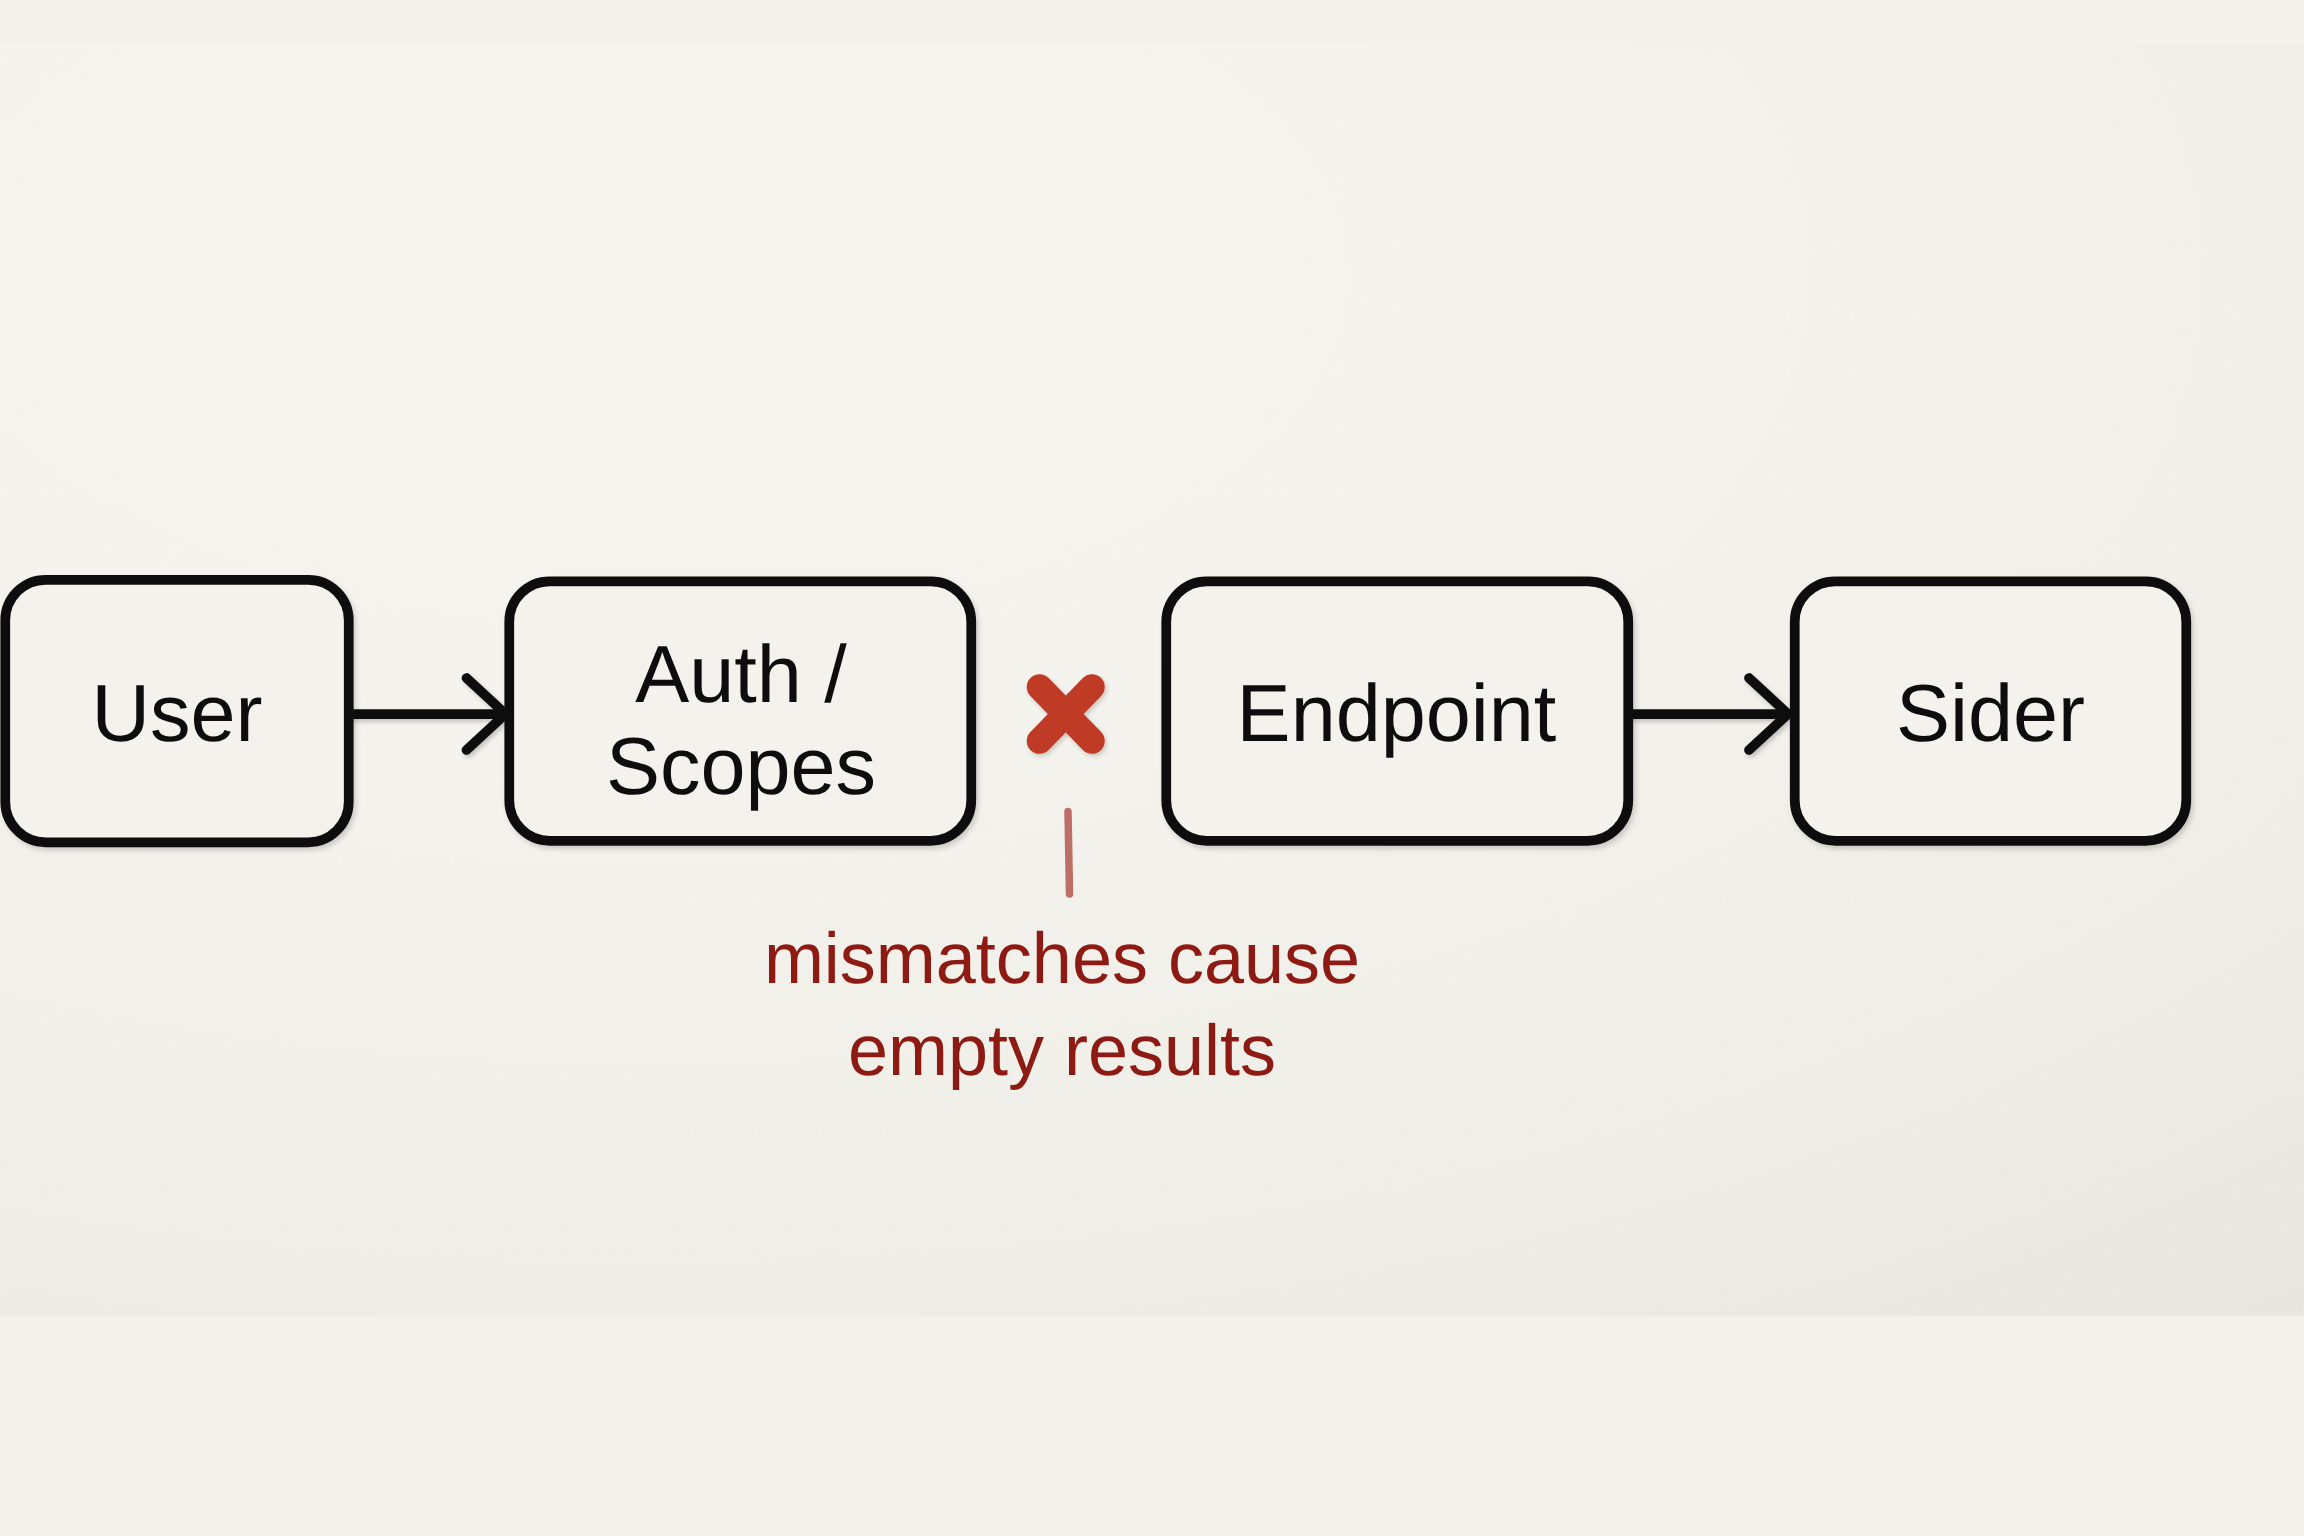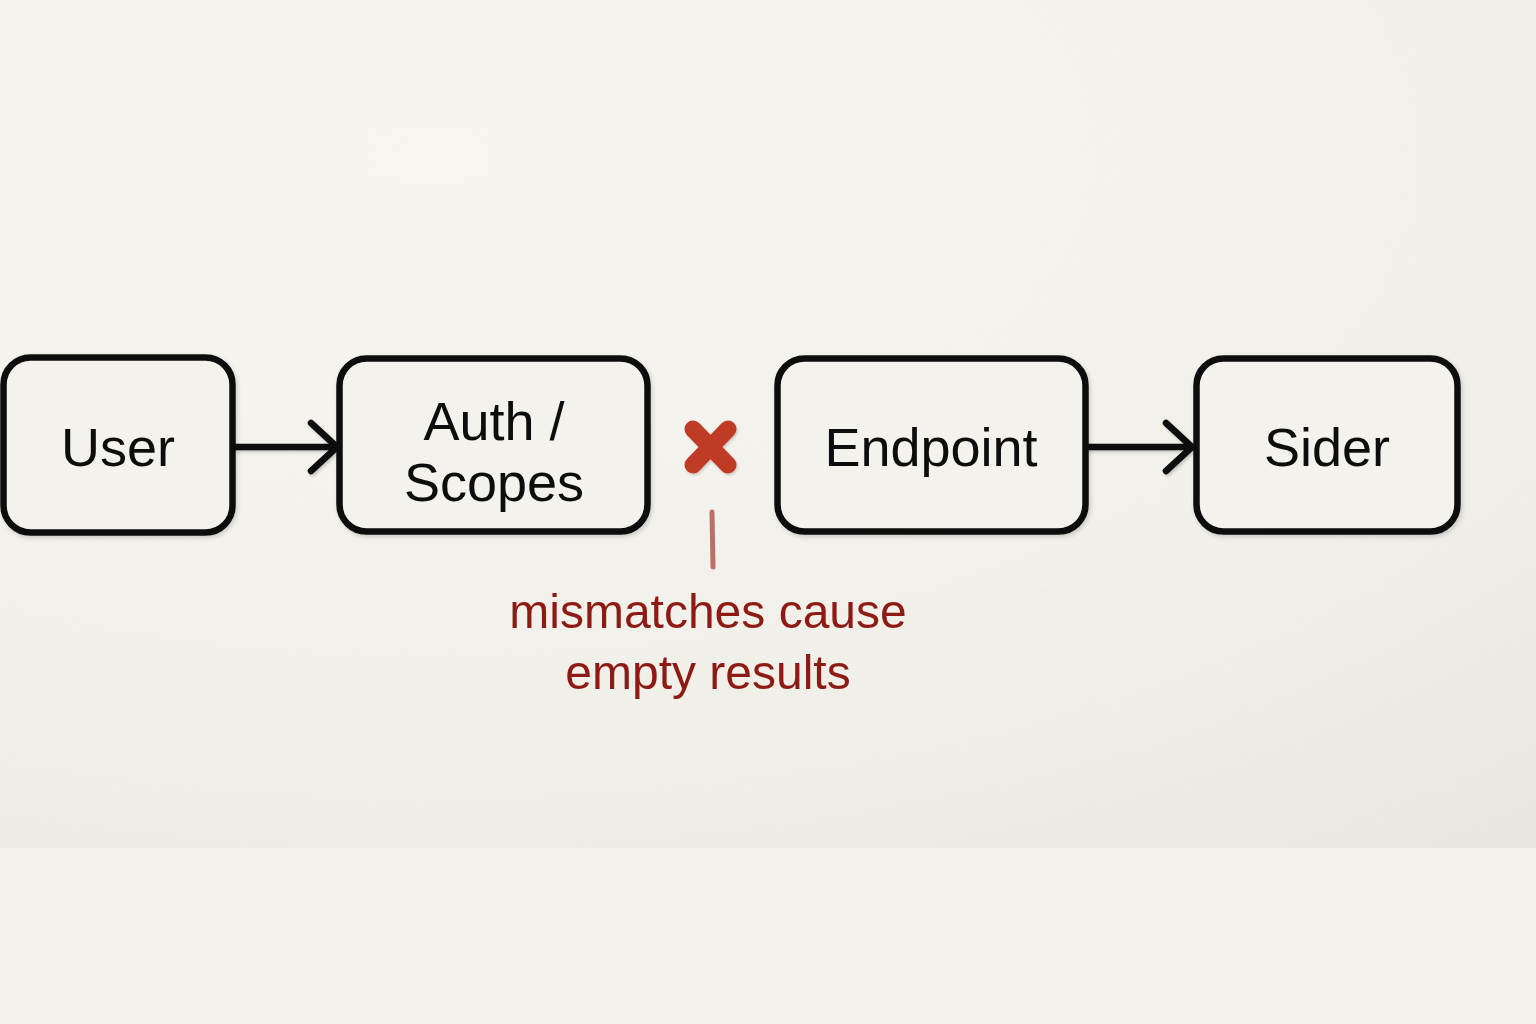--- a/index.html
+++ b/index.html
@@ -20,20 +20,21 @@
     width: 1536px;
     height: 848px;
     background:
       radial-gradient(125% 115% at 28% 18%,
          #f6f5ef 0%,
          #f3f2ec 38%,
          #eeede6 68%,
          #e8e7e0 88%,
          #e4e3dc 100%);
     overflow: hidden;
+    margin-top: 29px;
   }
 
   
   #grain {
     position: absolute;
     inset: 0;
     pointer-events: none;
     opacity: .35;
     background-image:
       radial-gradient(circle at 13% 27%, rgba(255,255,255,.55) 0 1px, transparent 1px),

